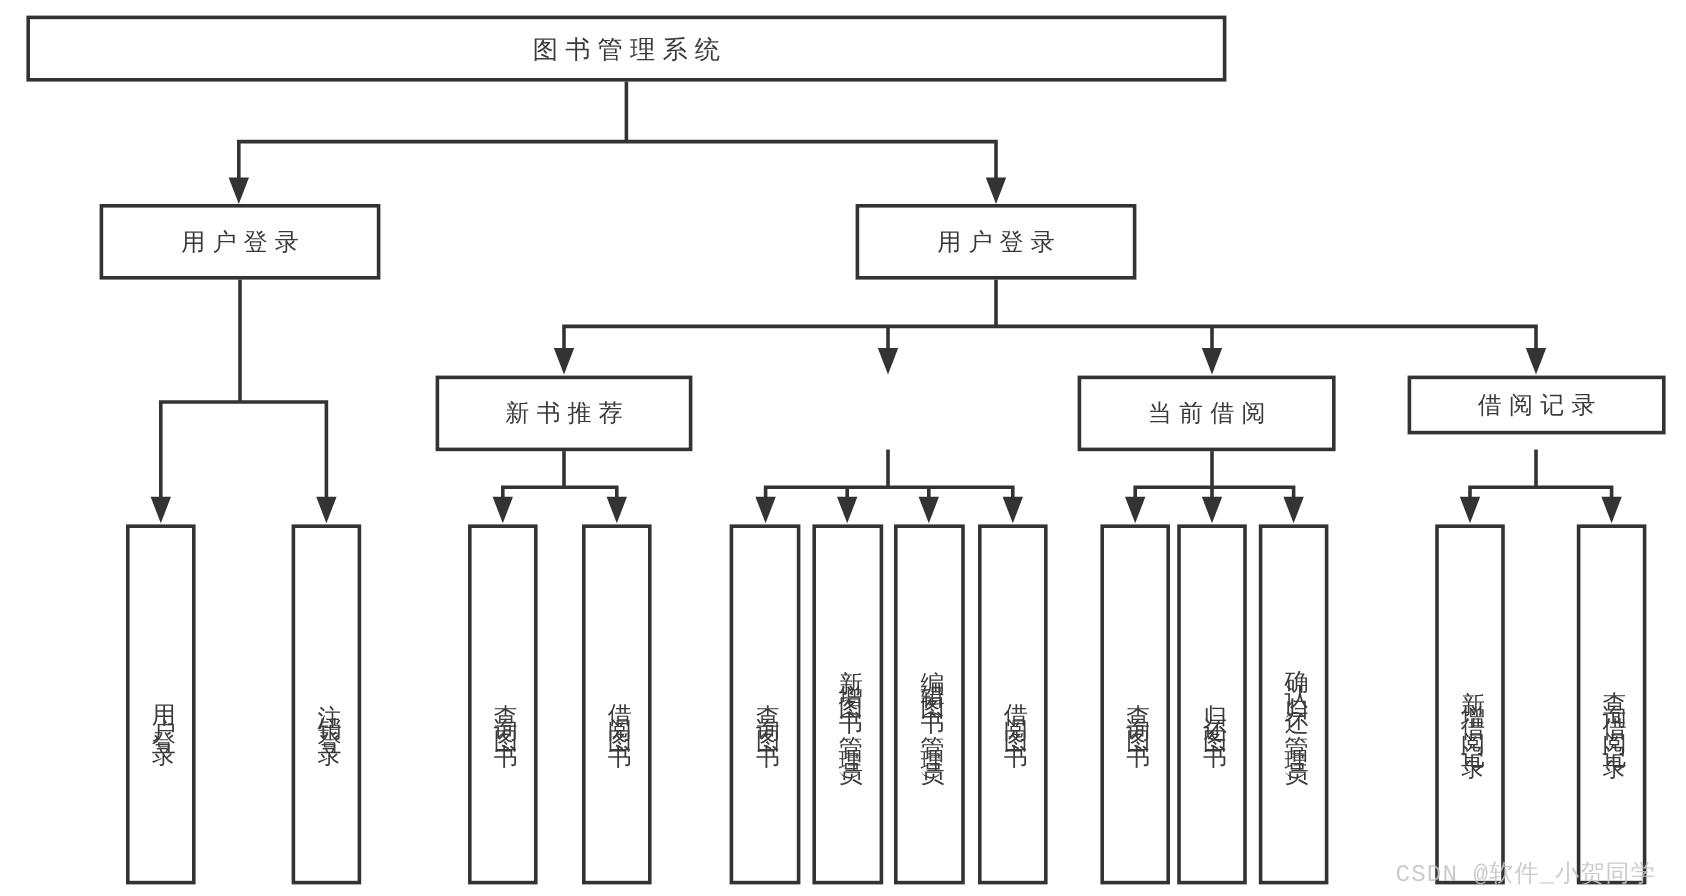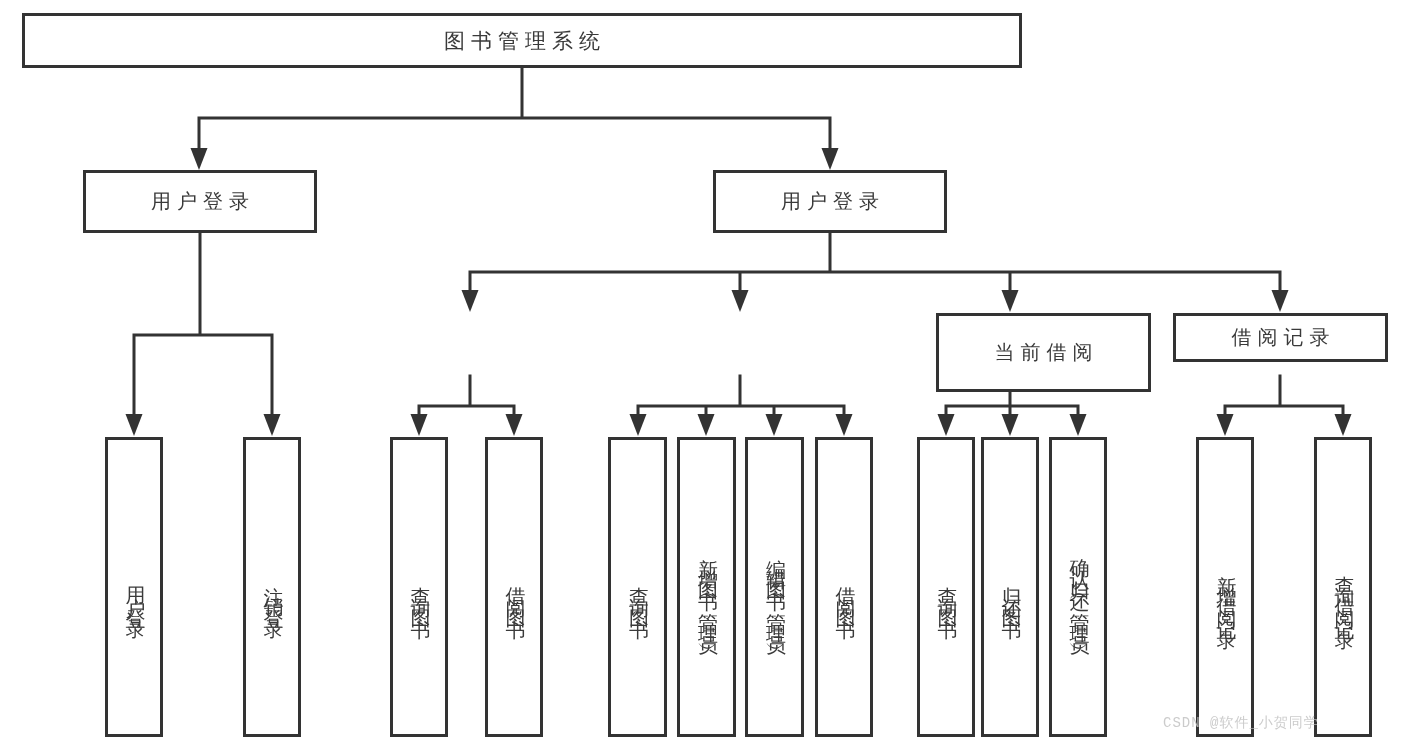--- a/index.html
+++ b/index.html
@@ -23,21 +23,21 @@
   .hbox{font-size:20px;letter-spacing:6px;}
   .hbox .lbl{padding-left:6px;}
   .root{font-size:21px;}
   .vbox .lbl{
     writing-mode:vertical-rl;text-orientation:mixed;
     font-size:20px;letter-spacing:11px;line-height:1;
     padding-top:11px;
   }
   .watermark{
     position:absolute;left:1163px;top:714px;z-index:5;
-    font-size:14px;color:var(--wm);opacity:.85;white-space:nowrap;
+    font-size:20px;color:var(--wm);opacity:.85;white-space:nowrap;
     letter-spacing:1px;
   }
 </style>
 </head>
 <body>
 
 <div class="canvas">
 
   <svg id="connectors" viewBox="0 0 1405 747" xmlns="http://www.w3.org/2000/svg">
       <path d="M522 68 V118 M199 118 H830 M199 118 V156 M830 118 V156" fill="none" stroke="#333333" stroke-width="3" stroke-linecap="square"></path>
@@ -72,21 +72,24 @@
     <span class="lbl">图书管理系统</span>
   </div>
 
   <div class="node hbox" style="left:83px;top:170px;width:234px;height:63px">
     <span class="lbl">用户登录</span>
   </div>
   <div class="node hbox" style="left:713px;top:170px;width:234px;height:63px">
     <span class="lbl">用户登录</span>
   </div>
 
-  <div class="node hbox" style="left:936px;top:313px;width:215px;height:79px">
+  <div class="node hbox" style="left:363px;top:313px;width:214px;height:63px">
+    <span class="lbl">新书推荐</span>
+  </div>
+  <div class="node hbox" style="left:898px;top:313px;width:215px;height:63px">
     <span class="lbl">当前借阅</span>
   </div>
   <div class="node hbox" style="left:1173px;top:313px;width:215px;height:49px">
     <span class="lbl">借阅记录</span>
   </div>
 
   <div class="node vbox" style="left:105px;top:437px;width:58px;height:300px">
     <span class="lbl">用户登录</span>
   </div>
   <div class="node vbox" style="left:243px;top:437px;width:58px;height:300px">

